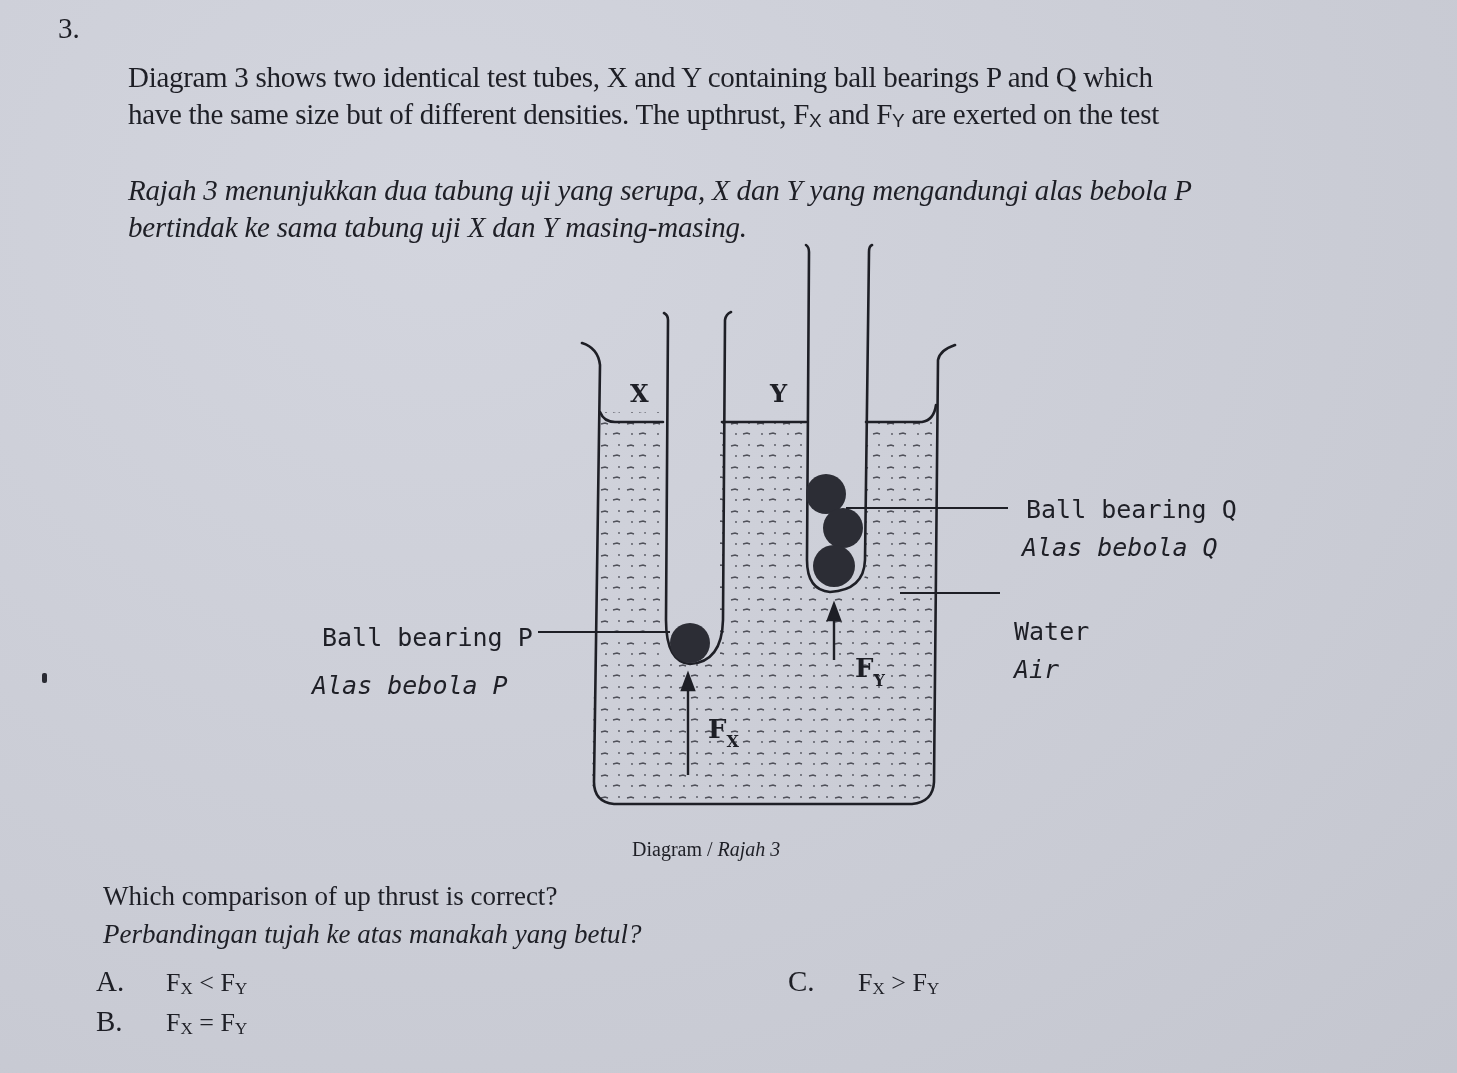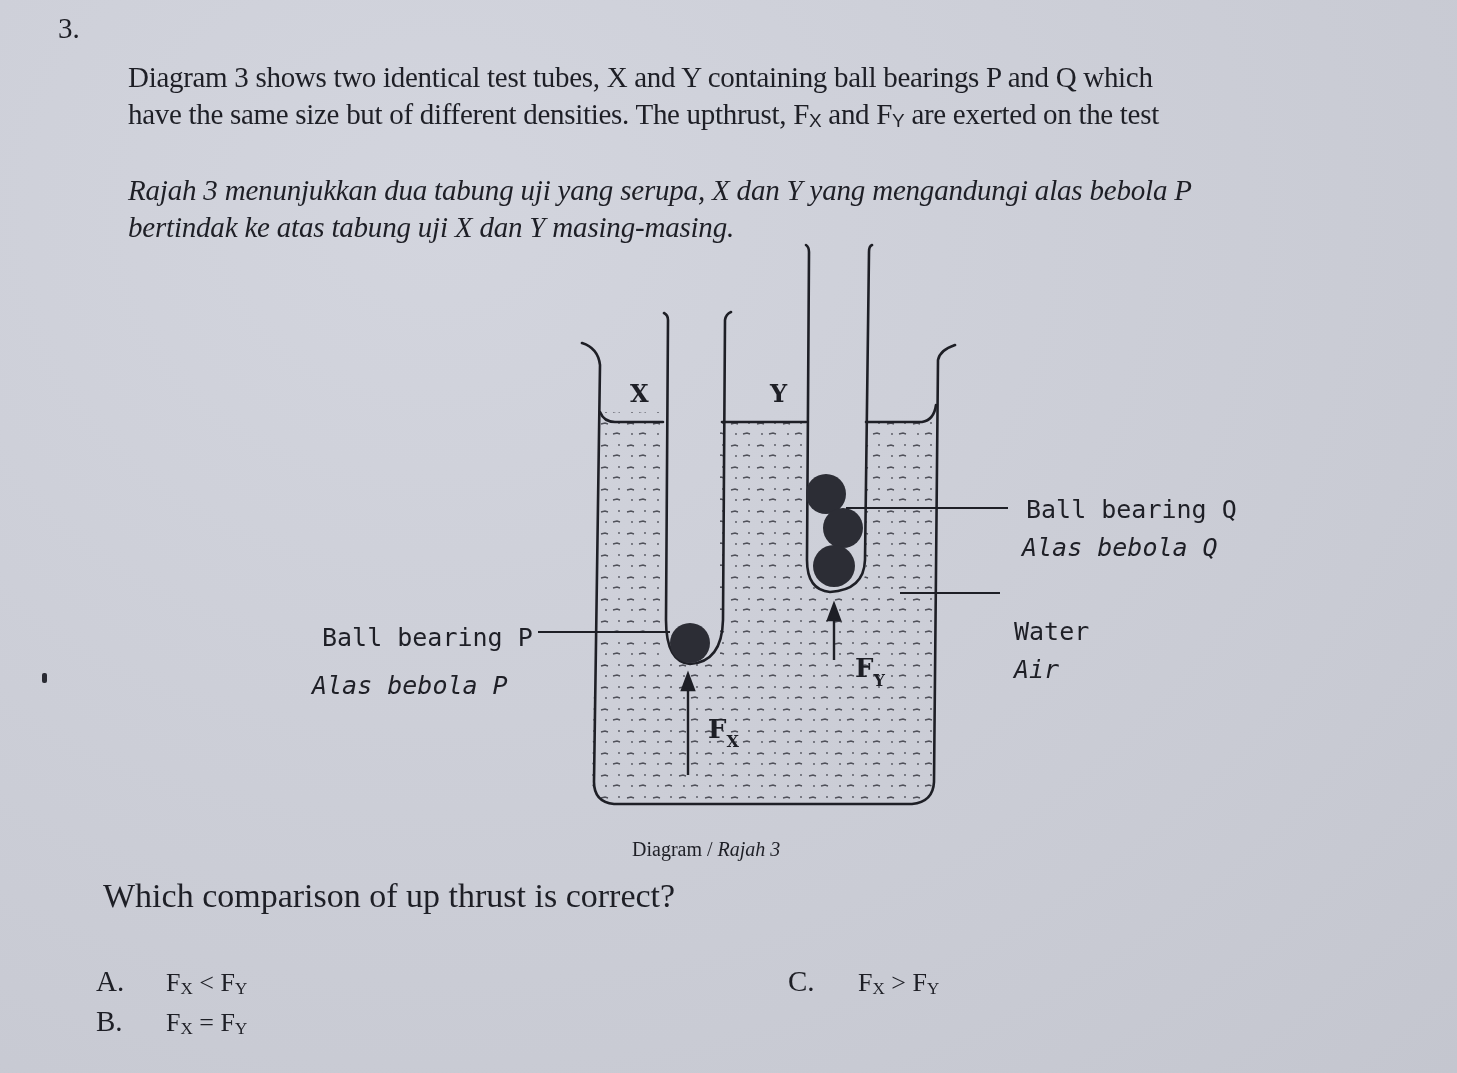--- a/index.html
+++ b/index.html
@@ -14,41 +14,41 @@
   .qnum { position:absolute; left:58px; top:12px; font-size:29px; }
   .para { position:absolute; left:128px; width:1320px; font-size:29px; line-height:37px; letter-spacing:-0.3px;margin-top:47px; }
   .en { top:12px; }
   .ms { top:125px; font-style:italic; letter-spacing:-0.2px; }
   .sub { font-size:19px; vertical-align:-3px; font-family:"Liberation Sans", sans-serif; }
   .line { display:block; white-space:nowrap; }
   svg.diagram { position:absolute; left:0; top:0; }
   .typew { font-family:"DejaVu Sans Mono", "Liberation Mono", monospace; }
   .caption { position:absolute; left:632px; top:838px; font-size:20px; }
   .caption .it { font-style:italic; }
-  .question { position:absolute; left:103px; top:877px; font-size:34px; line-height:38px; }
+  .question { position:absolute; left:103px; top:877px; font-size:27px; line-height:38px; }
   .question .it { font-style:italic; }
   .opt { position:absolute; font-size:29px; display:flex; align-items:baseline; }
   .opt .letter { width:70px; }
   .opt .expr { font-family:Liberation Serif, serif; font-size:26px; }
   .opt .expr .s { font-size:17px; vertical-align:-3px; }
   .dot-mark { position:absolute; left:42px; top:673px; width:5px; height:10px; background:#2a2b33; border-radius:2px; }
 </style>
 </head>
 <body>
 
 <div class="qnum">3.</div>
 
 <div class="para en">
   <span class="line">Diagram 3 shows two identical test tubes, X and Y containing ball bearings P and Q which</span>
   <span class="line"><span>have the same size but of different densities. The upthrust, F</span><span class="sub">X</span><span> and F</span><span class="sub">Y</span><span> are exerted on the test</span></span>
 </div>
 
 <div class="para ms">
   <span class="line">Rajah 3 menunjukkan dua tabung uji yang serupa, X dan Y yang mengandungi alas bebola P</span>
-  <span class="line">bertindak ke atas tabung uji X dan Y masing-masing.</span>
+  <span class="line">bertindak ke sama tabung uji X dan Y masing-masing.</span>
 </div>
 
 <div class="dot-mark"></div>
 
 <svg class="diagram" width="1457" height="1073" viewBox="0 0 1457 1073">
   <defs>
     <pattern id="waterdots" width="26" height="22" patternUnits="userSpaceOnUse">
       <path d="M3 6 l4 -1 l3 1" stroke="#3a3b44" stroke-width="1.4" fill="none"></path>
       <path d="M15 16 l4 -1 l3 1" stroke="#3a3b44" stroke-width="1.4" fill="none"></path>
       <circle cx="21" cy="5" r="0.9" fill="#3a3b44"></circle>
@@ -108,20 +108,21 @@
   <text x="1014" y="678" class="typew" font-size="25" font-style="italic" fill="#1e1f26">Air</text>
 
   <text x="322" y="646" class="typew" font-size="25" fill="#1e1f26">Ball bearing P</text>
   <text x="312" y="694" class="typew" font-size="25" font-style="italic" fill="#1e1f26">Alas bebola P</text>
 </svg>
 
 <div class="caption"><span>Diagram / </span><span class="it">Rajah 3</span></div>
 
 <div class="question">
   <div>Which comparison of up thrust is correct?</div>
+  <div class="it">Perbandingan tujah ke atas manakah yang betul?</div>
 </div>
 
 <div class="opt" style="left:96px; top:965px;">
   <span class="letter">A.</span>
   <span class="expr"><span>F</span><span class="s">X</span><span> &lt; </span><span>F</span><span class="s">Y</span></span>
 </div>
 
 <div class="opt" style="left:96px; top:1005px;">
   <span class="letter">B.</span>
   <span class="expr"><span>F</span><span class="s">X</span><span> = </span><span>F</span><span class="s">Y</span></span>

